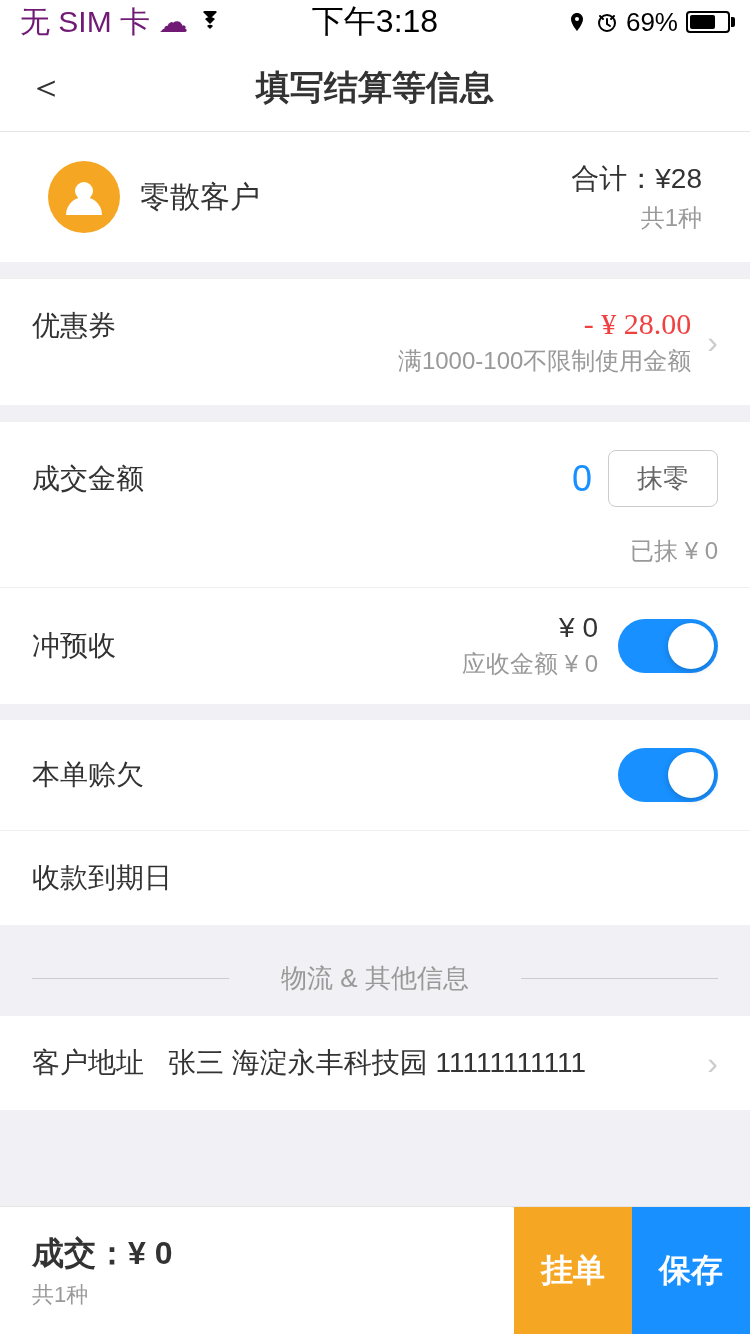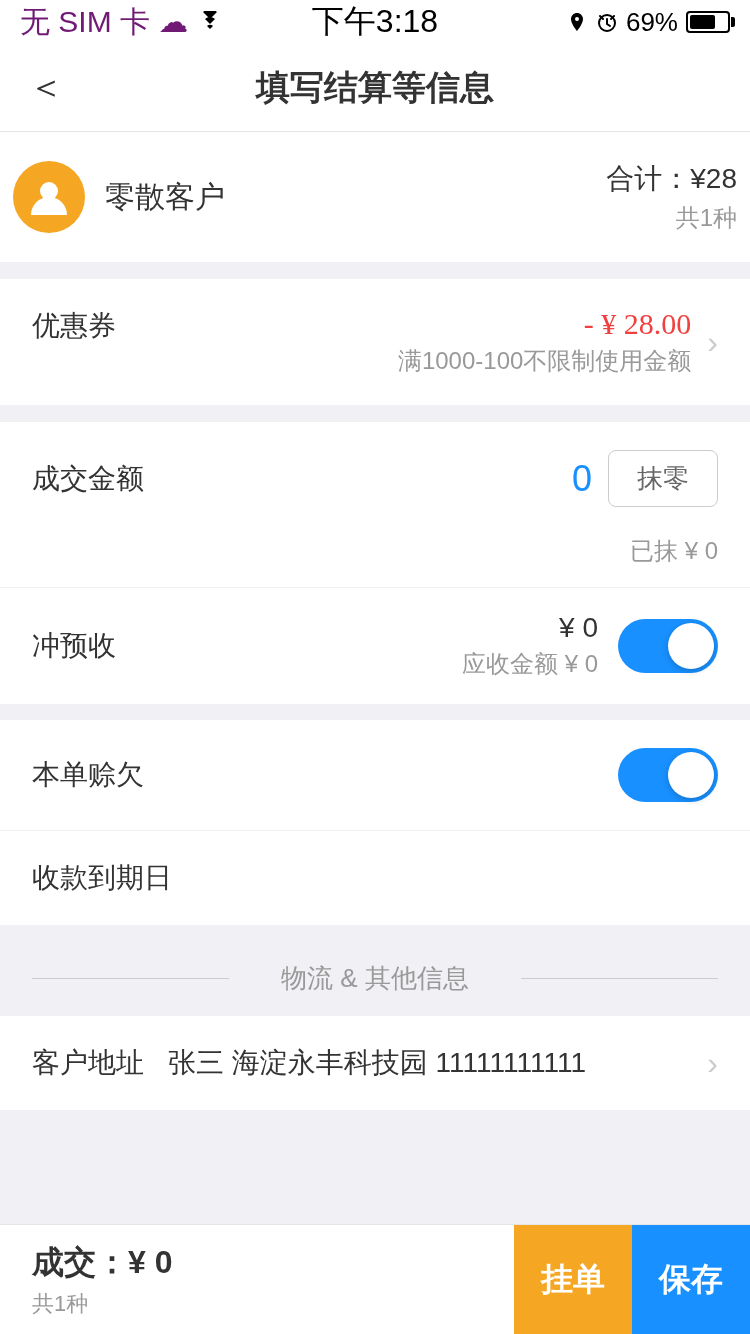--- a/index.html
+++ b/index.html
@@ -105,21 +105,21 @@
 
     
     .card {
       background: #fff;
       margin-bottom: 16px;
     }
 
     
     .customer-row {
       background: #fff;
-      padding: 28px 13px;
+      padding: 28px 48px;
       display: flex;
       align-items: center;
       justify-content: space-between;
     }
     .customer-left {
       display: flex;
       align-items: center;
       gap: 20px;
     }
     .customer-avatar {
@@ -354,21 +354,21 @@
       height: 200px;
       background: #f0f0f5;
     }
 
     
     .bottom-bar {
       position: fixed;
       bottom: 0;
       left: 0;
       width: 750px;
-      height: 110px;
+      height: 128px;
       background: #fff;
       display: flex;
       align-items: center;
       border-top: 1px solid #e5e5e5;
     }
     .bottom-summary {
       flex: 1;
       padding: 0 32px;
     }
     .bottom-summary-top {

